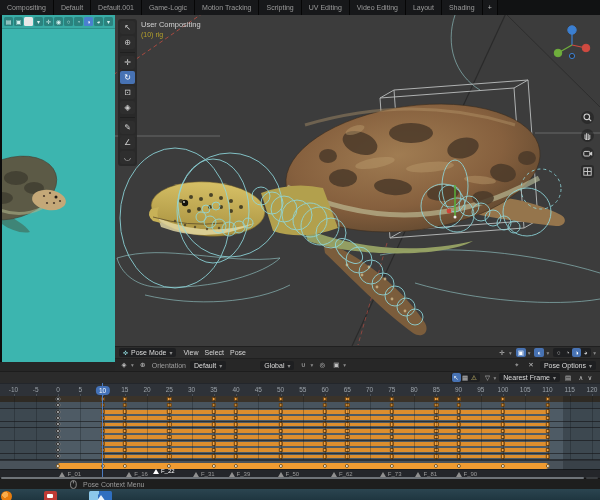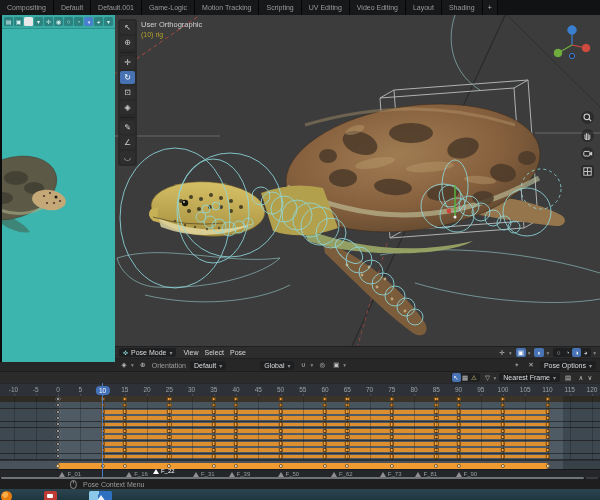--- a/index.html
+++ b/index.html
@@ -282,21 +282,21 @@
             <ellipse cx="412" cy="197" rx="24" ry="24"></ellipse>
             <ellipse cx="426" cy="174" rx="20" ry="20" stroke-dasharray="3,3"></ellipse>
           </g>
           <g>
             <line x1="340" y1="170" x2="340" y2="202" stroke="#57b33a" stroke-width="1.5"></line>
             <circle cx="334" cy="196" r="2.4" fill="#d04338"></circle>
             <circle cx="340" cy="202" r="1.5" fill="#eeeeee"></circle>
           </g>
         </svg></div>
     <div id="vp-text">
-      <div id="vp-view-label">User Orthographic</div>
+      <div id="vp-view-label">User Compositing</div>
       <div id="vp-obj-label">(10) rig</div>
     </div>
     <div id="vp-toolbar">
         <div class="tbtn">↖</div>
         <div class="tbtn">⊕</div>
         <div class="tsep"></div>
         <div class="tbtn">✛</div>
         <div class="tbtn active">↻</div>
         <div class="tbtn">⊡</div>
         <div class="tbtn">◈</div>

